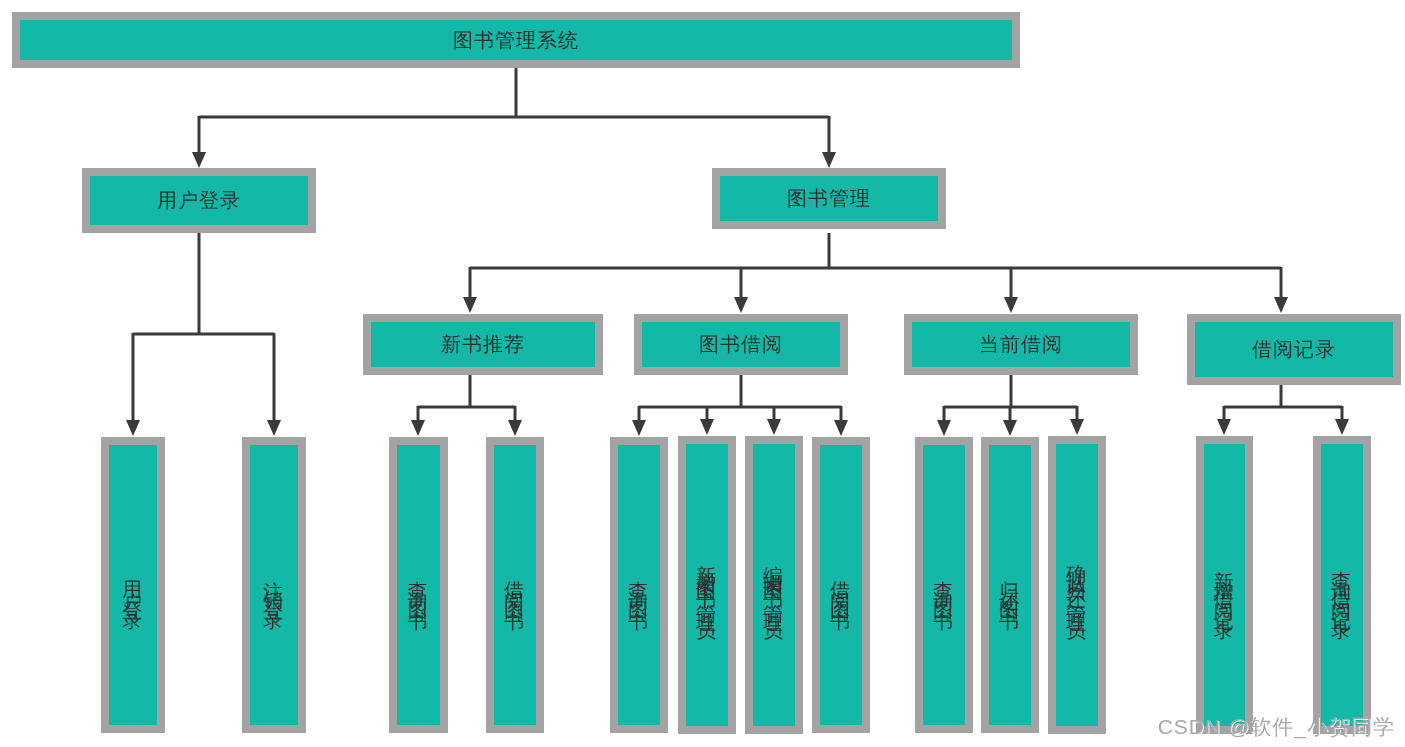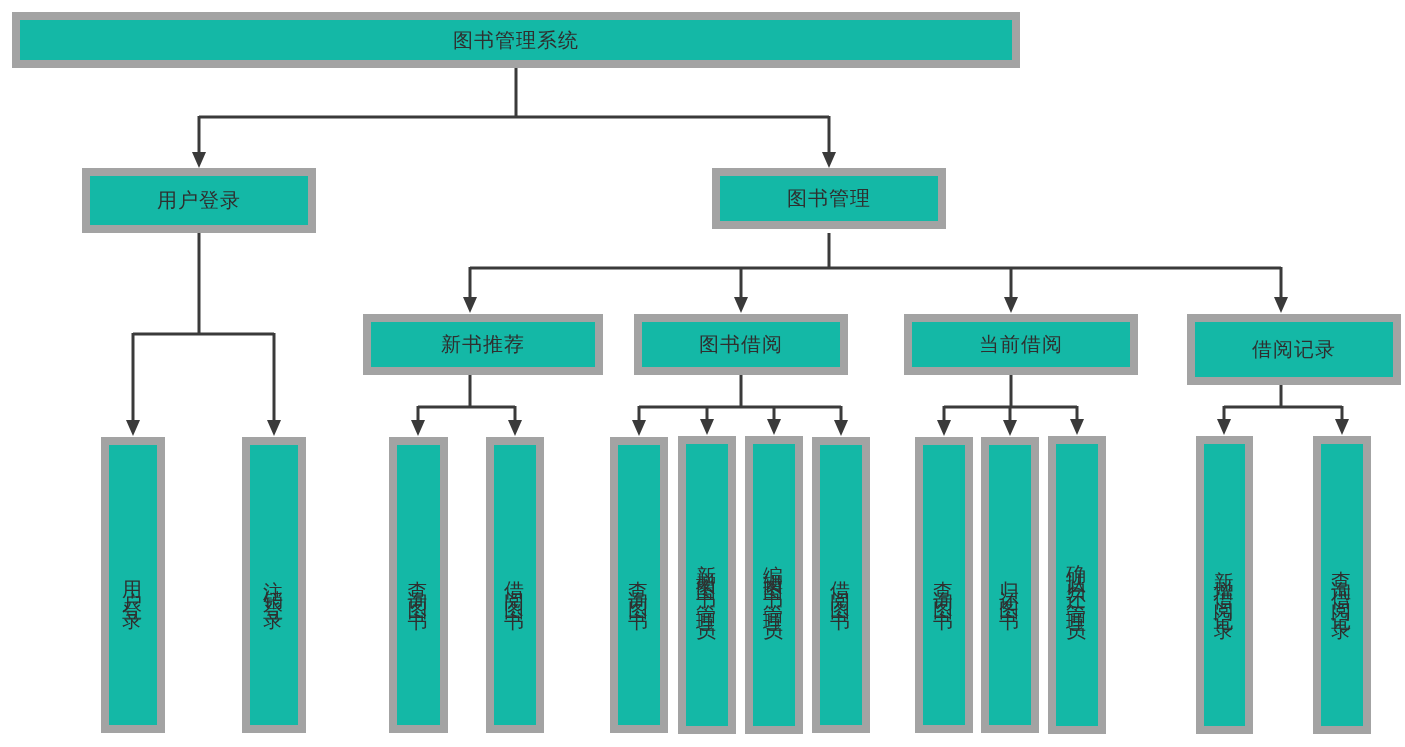--- a/index.html
+++ b/index.html
@@ -176,13 +176,14 @@
     <span>确认归还（管理员）</span>
   </div>
 
   <div class="box v" id="l-br-add">
     <span>新增借阅记录</span>
   </div>
   <div class="box v" id="l-br-search">
     <span>查询借阅记录</span>
   </div>
 
+  <div class="watermark">CSDN @软件_小贺同学</div>
 </div>
 
 </body></html>

